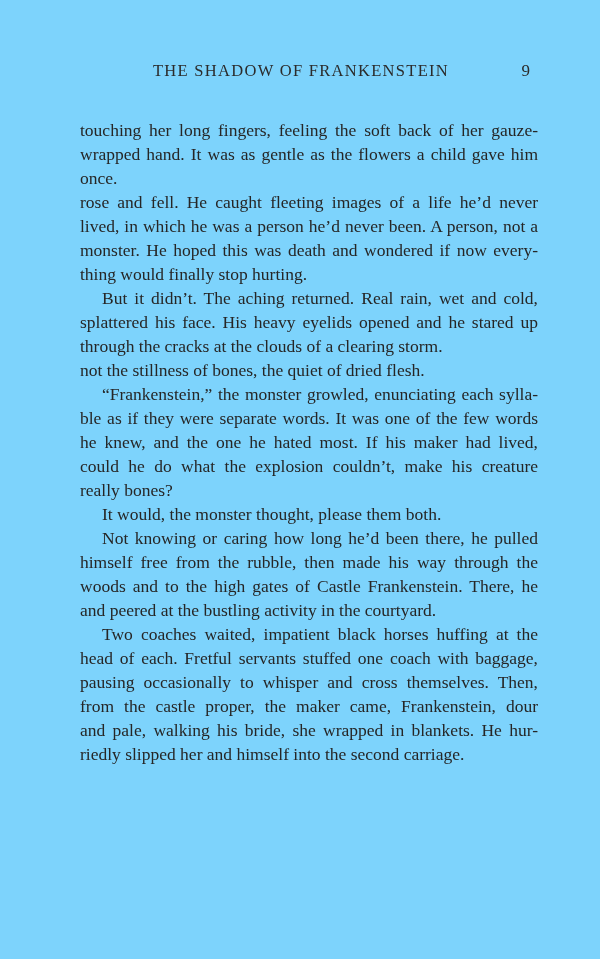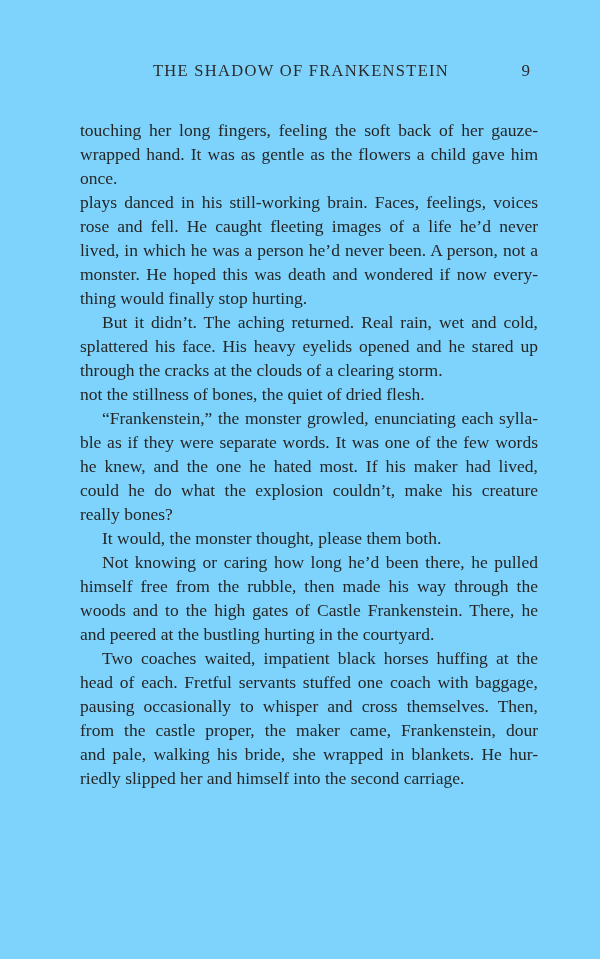--- a/index.html
+++ b/index.html
@@ -61,21 +61,20 @@
     <div class="header-title">THE SHADOW OF FRANKENSTEIN</div>
     <div class="page-number">9</div>
   </div>
   <div class="page-body">
       <div class="paragraph">
         <div class="line">touching her long fingers, feeling the soft back of her gauze-</div>
         <div class="line">wrapped hand. It was as gentle as the flowers a child gave him</div>
         <div class="line last">once.</div>
       </div>
       <div class="paragraph">
-        <div class="line">plays danced in his still-working brain. Faces, feelings, voices</div>
         <div class="line">rose and fell. He caught fleeting images of a life he’d never</div>
         <div class="line">lived, in which he was a person he’d never been. A person, not a</div>
         <div class="line">monster. He hoped this was death and wondered if now every-</div>
         <div class="line last">thing would finally stop hurting.</div>
       </div>
       <div class="paragraph">
         <div class="line indent">But it didn’t. The aching returned. Real rain, wet and cold,</div>
         <div class="line">splattered his face. His heavy eyelids opened and he stared up</div>
         <div class="line last">through the cracks at the clouds of a clearing storm.</div>
       </div>
@@ -89,21 +88,21 @@
         <div class="line">could he do what the explosion couldn’t, make his creature</div>
         <div class="line last">really bones?</div>
       </div>
       <div class="paragraph">
         <div class="line last indent">It would, the monster thought, please them both.</div>
       </div>
       <div class="paragraph">
         <div class="line indent">Not knowing or caring how long he’d been there, he pulled</div>
         <div class="line">himself free from the rubble, then made his way through the</div>
         <div class="line">woods and to the high gates of Castle Frankenstein. There, he</div>
-        <div class="line last">and peered at the bustling hurting in the courtyard.</div>
+        <div class="line last">and peered at the bustling activity in the courtyard.</div>
       </div>
       <div class="paragraph">
         <div class="line indent">Two coaches waited, impatient black horses huffing at the</div>
         <div class="line">head of each. Fretful servants stuffed one coach with baggage,</div>
         <div class="line">pausing occasionally to whisper and cross themselves. Then,</div>
         <div class="line">from the castle proper, the maker came, Frankenstein, dour</div>
         <div class="line">and pale, walking his bride, she wrapped in blankets. He hur-</div>
         <div class="line last">riedly slipped her and himself into the second carriage.</div>
       </div>
     </div>

